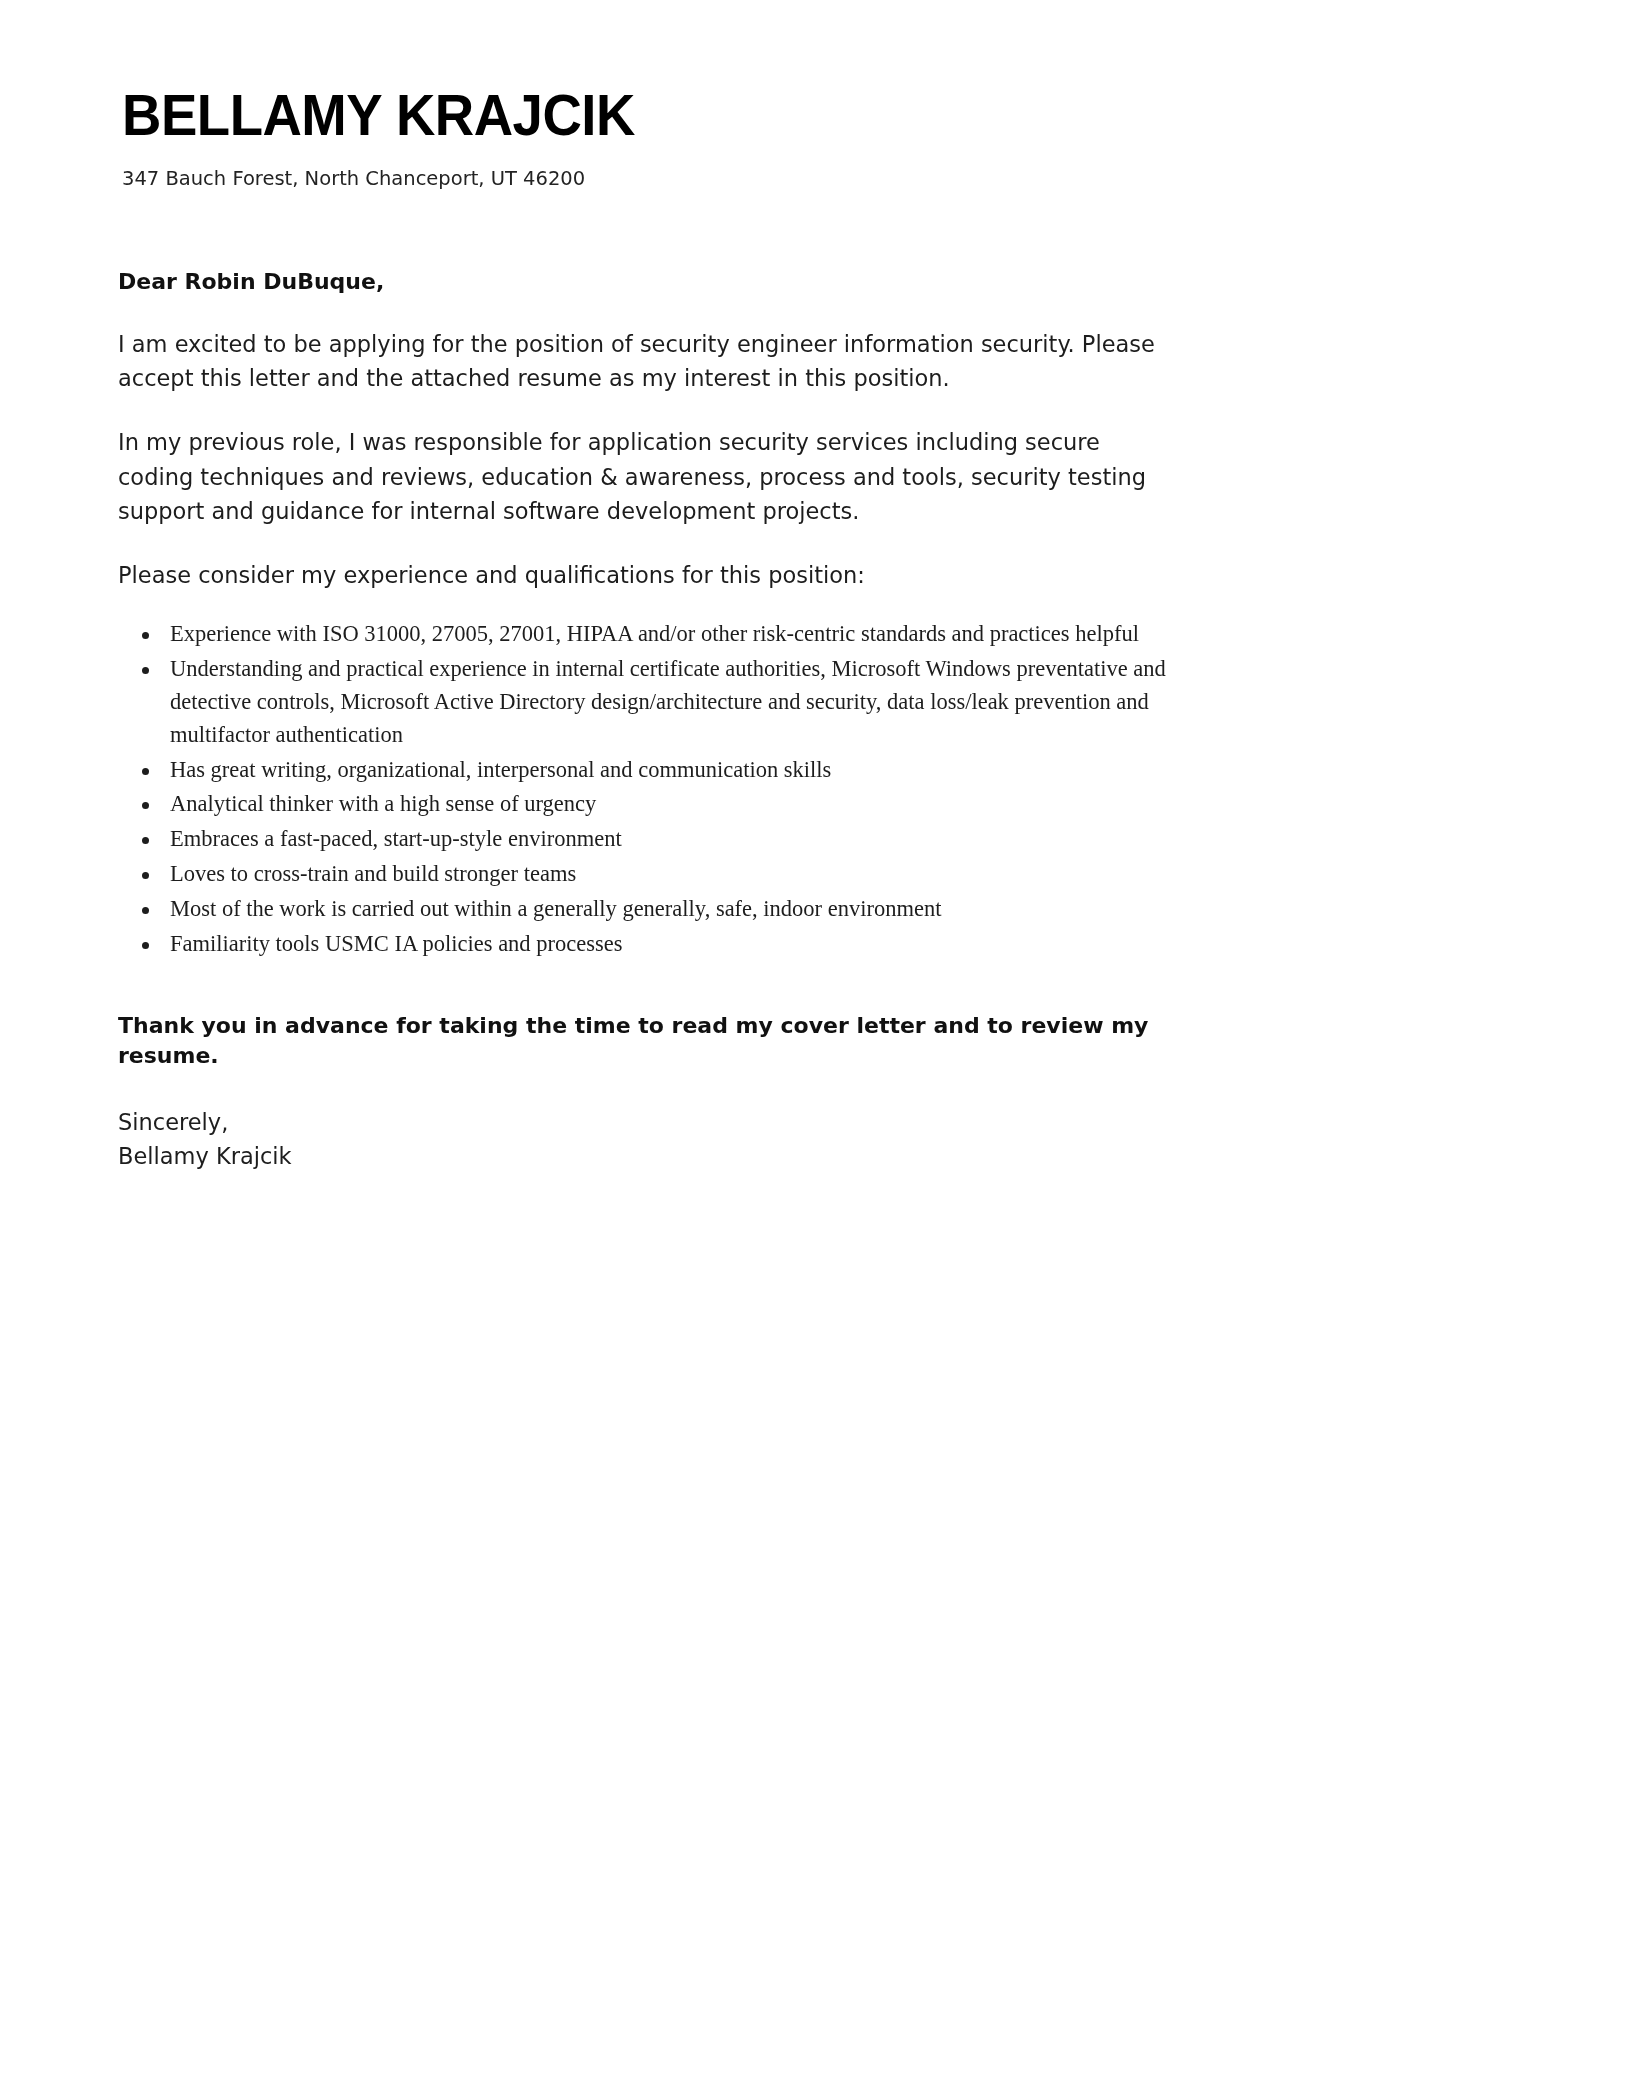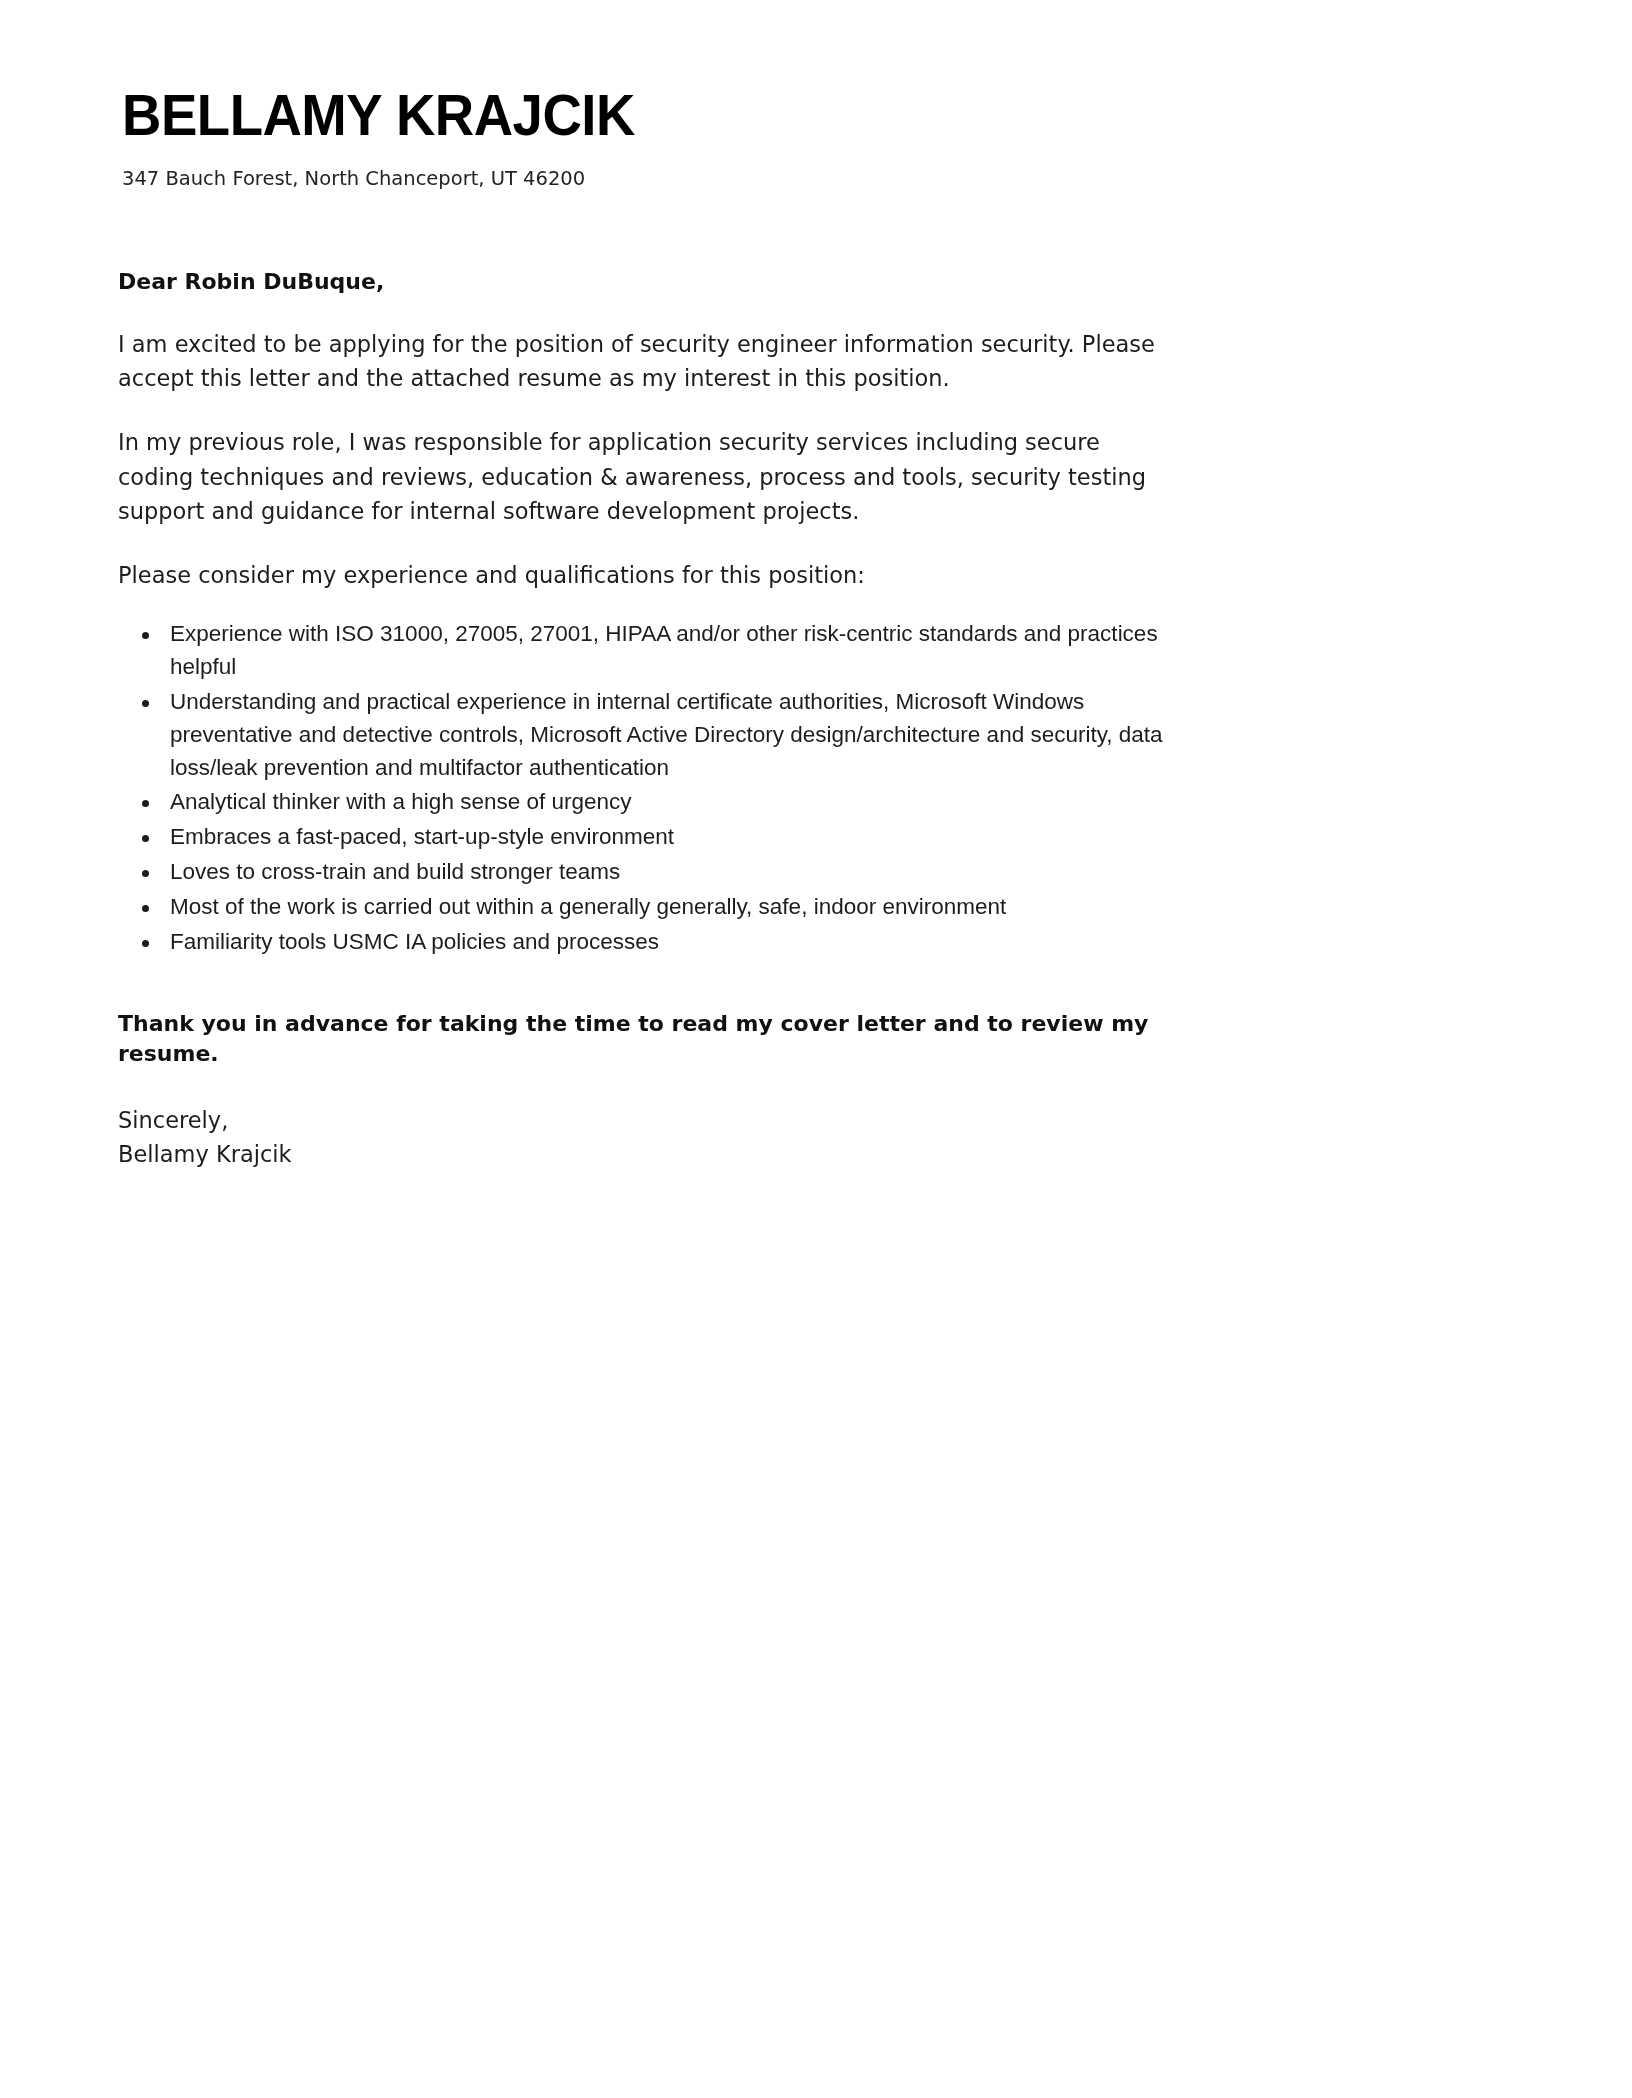--- a/index.html
+++ b/index.html
@@ -74,21 +74,21 @@
   }
 
   .bullets {
     list-style: none;
     margin: 26px 0 0 0;
     padding: 0;
   }
 
   .bullets li {
     position: relative;
-    font-family: Liberation Sans, sans-serif;
+    font-family: Liberation Serif, serif;
     font-weight: 400;
     font-size: 22.5px;
     line-height: 1.46;
     color: #1d1d1d;
     padding-left: 52px;
     margin: 0 0 2px 0;
   }
 
   .bullets li::before {
     content: "";
@@ -134,20 +134,21 @@
 
     <p class="para">I am excited to be applying for the position of security engineer information security. Please accept this letter and the attached resume as my interest in this position.</p>
 
     <p class="para">In my previous role, I was responsible for application security services including secure coding techniques and reviews, education &amp; awareness, process and tools, security testing support and guidance for internal software development projects.</p>
 
     <p class="para">Please consider my experience and qualifications for this position:</p>
 
     <ul class="bullets">
       <li>Experience with ISO 31000, 27005, 27001, HIPAA and/or other risk-centric standards and practices helpful</li>
       <li>Understanding and practical experience in internal certificate authorities, Microsoft Windows preventative and detective controls, Microsoft Active Directory design/architecture and security, data loss/leak prevention and multifactor authentication</li>
+      <li>Has great writing, organizational, interpersonal and communication skills</li>
       <li>Analytical thinker with a high sense of urgency</li>
       <li>Embraces a fast-paced, start-up-style environment</li>
       <li>Loves to cross-train and build stronger teams</li>
       <li>Most of the work is carried out within a generally generally, safe, indoor environment</li>
       <li>Familiarity tools USMC IA policies and processes</li>
     </ul>
 
     <p class="closing-bold">Thank you in advance for taking the time to read my cover letter and to review my resume.</p>
 
     <div class="signature">

